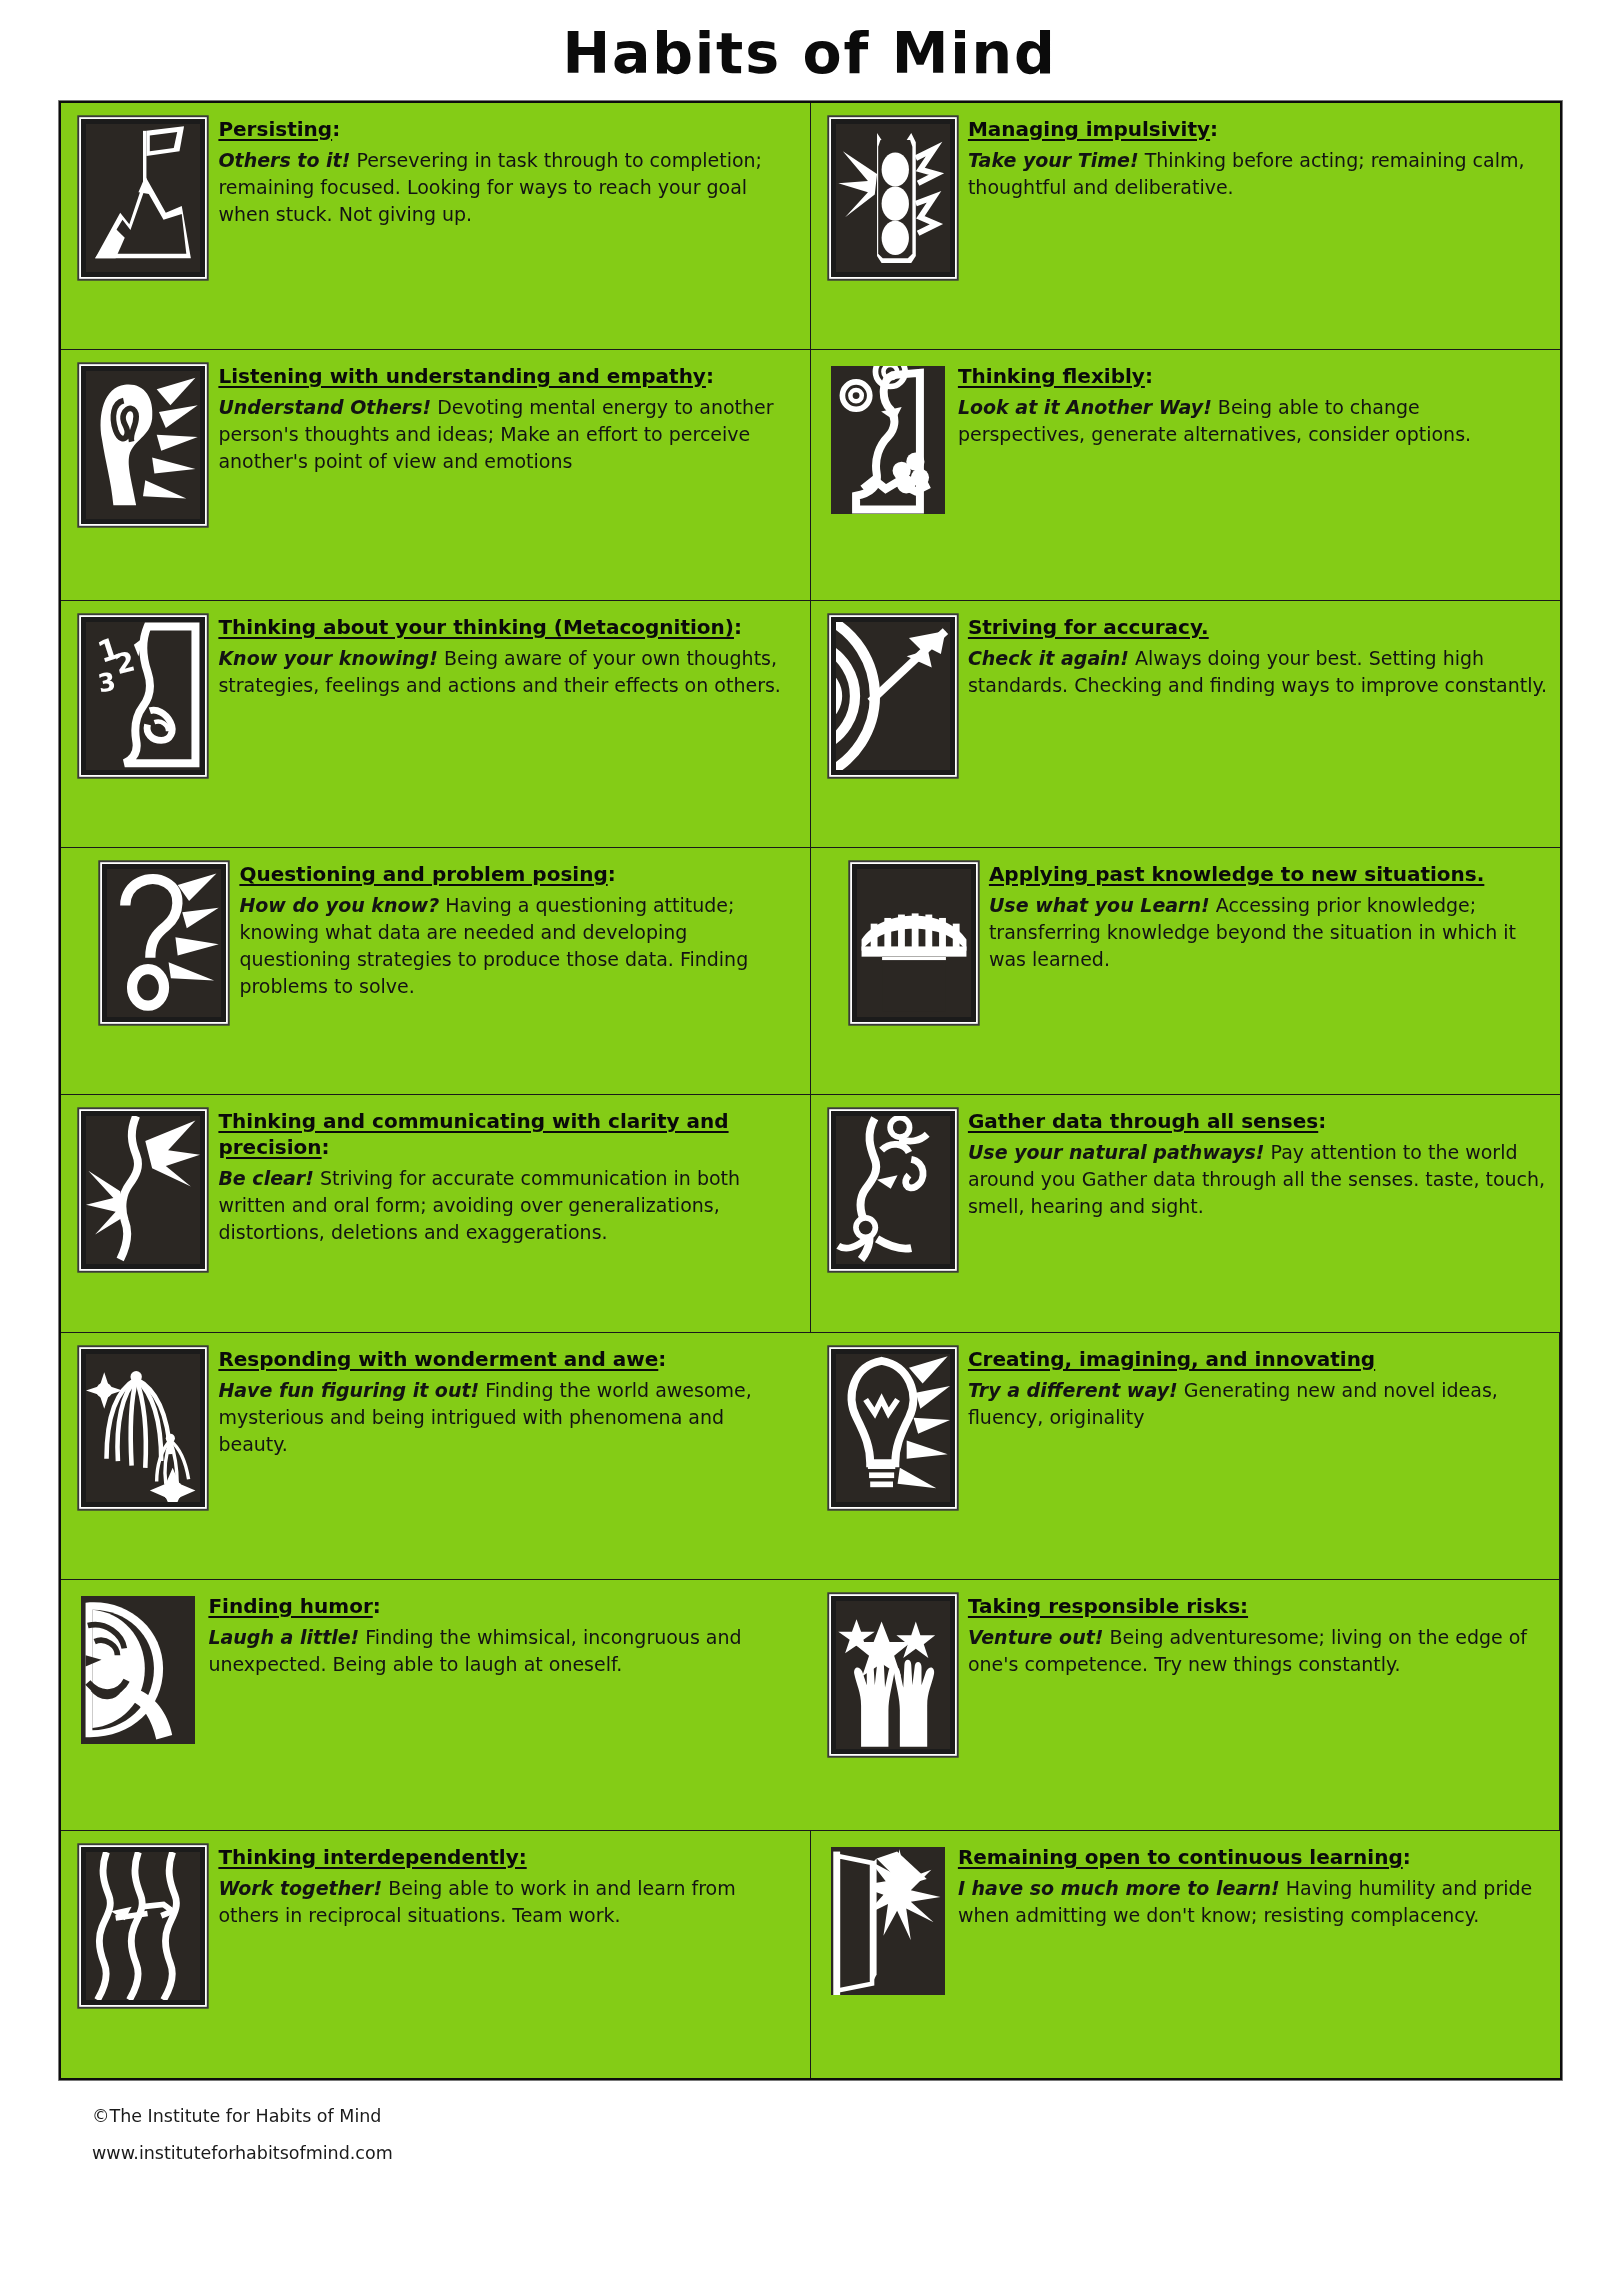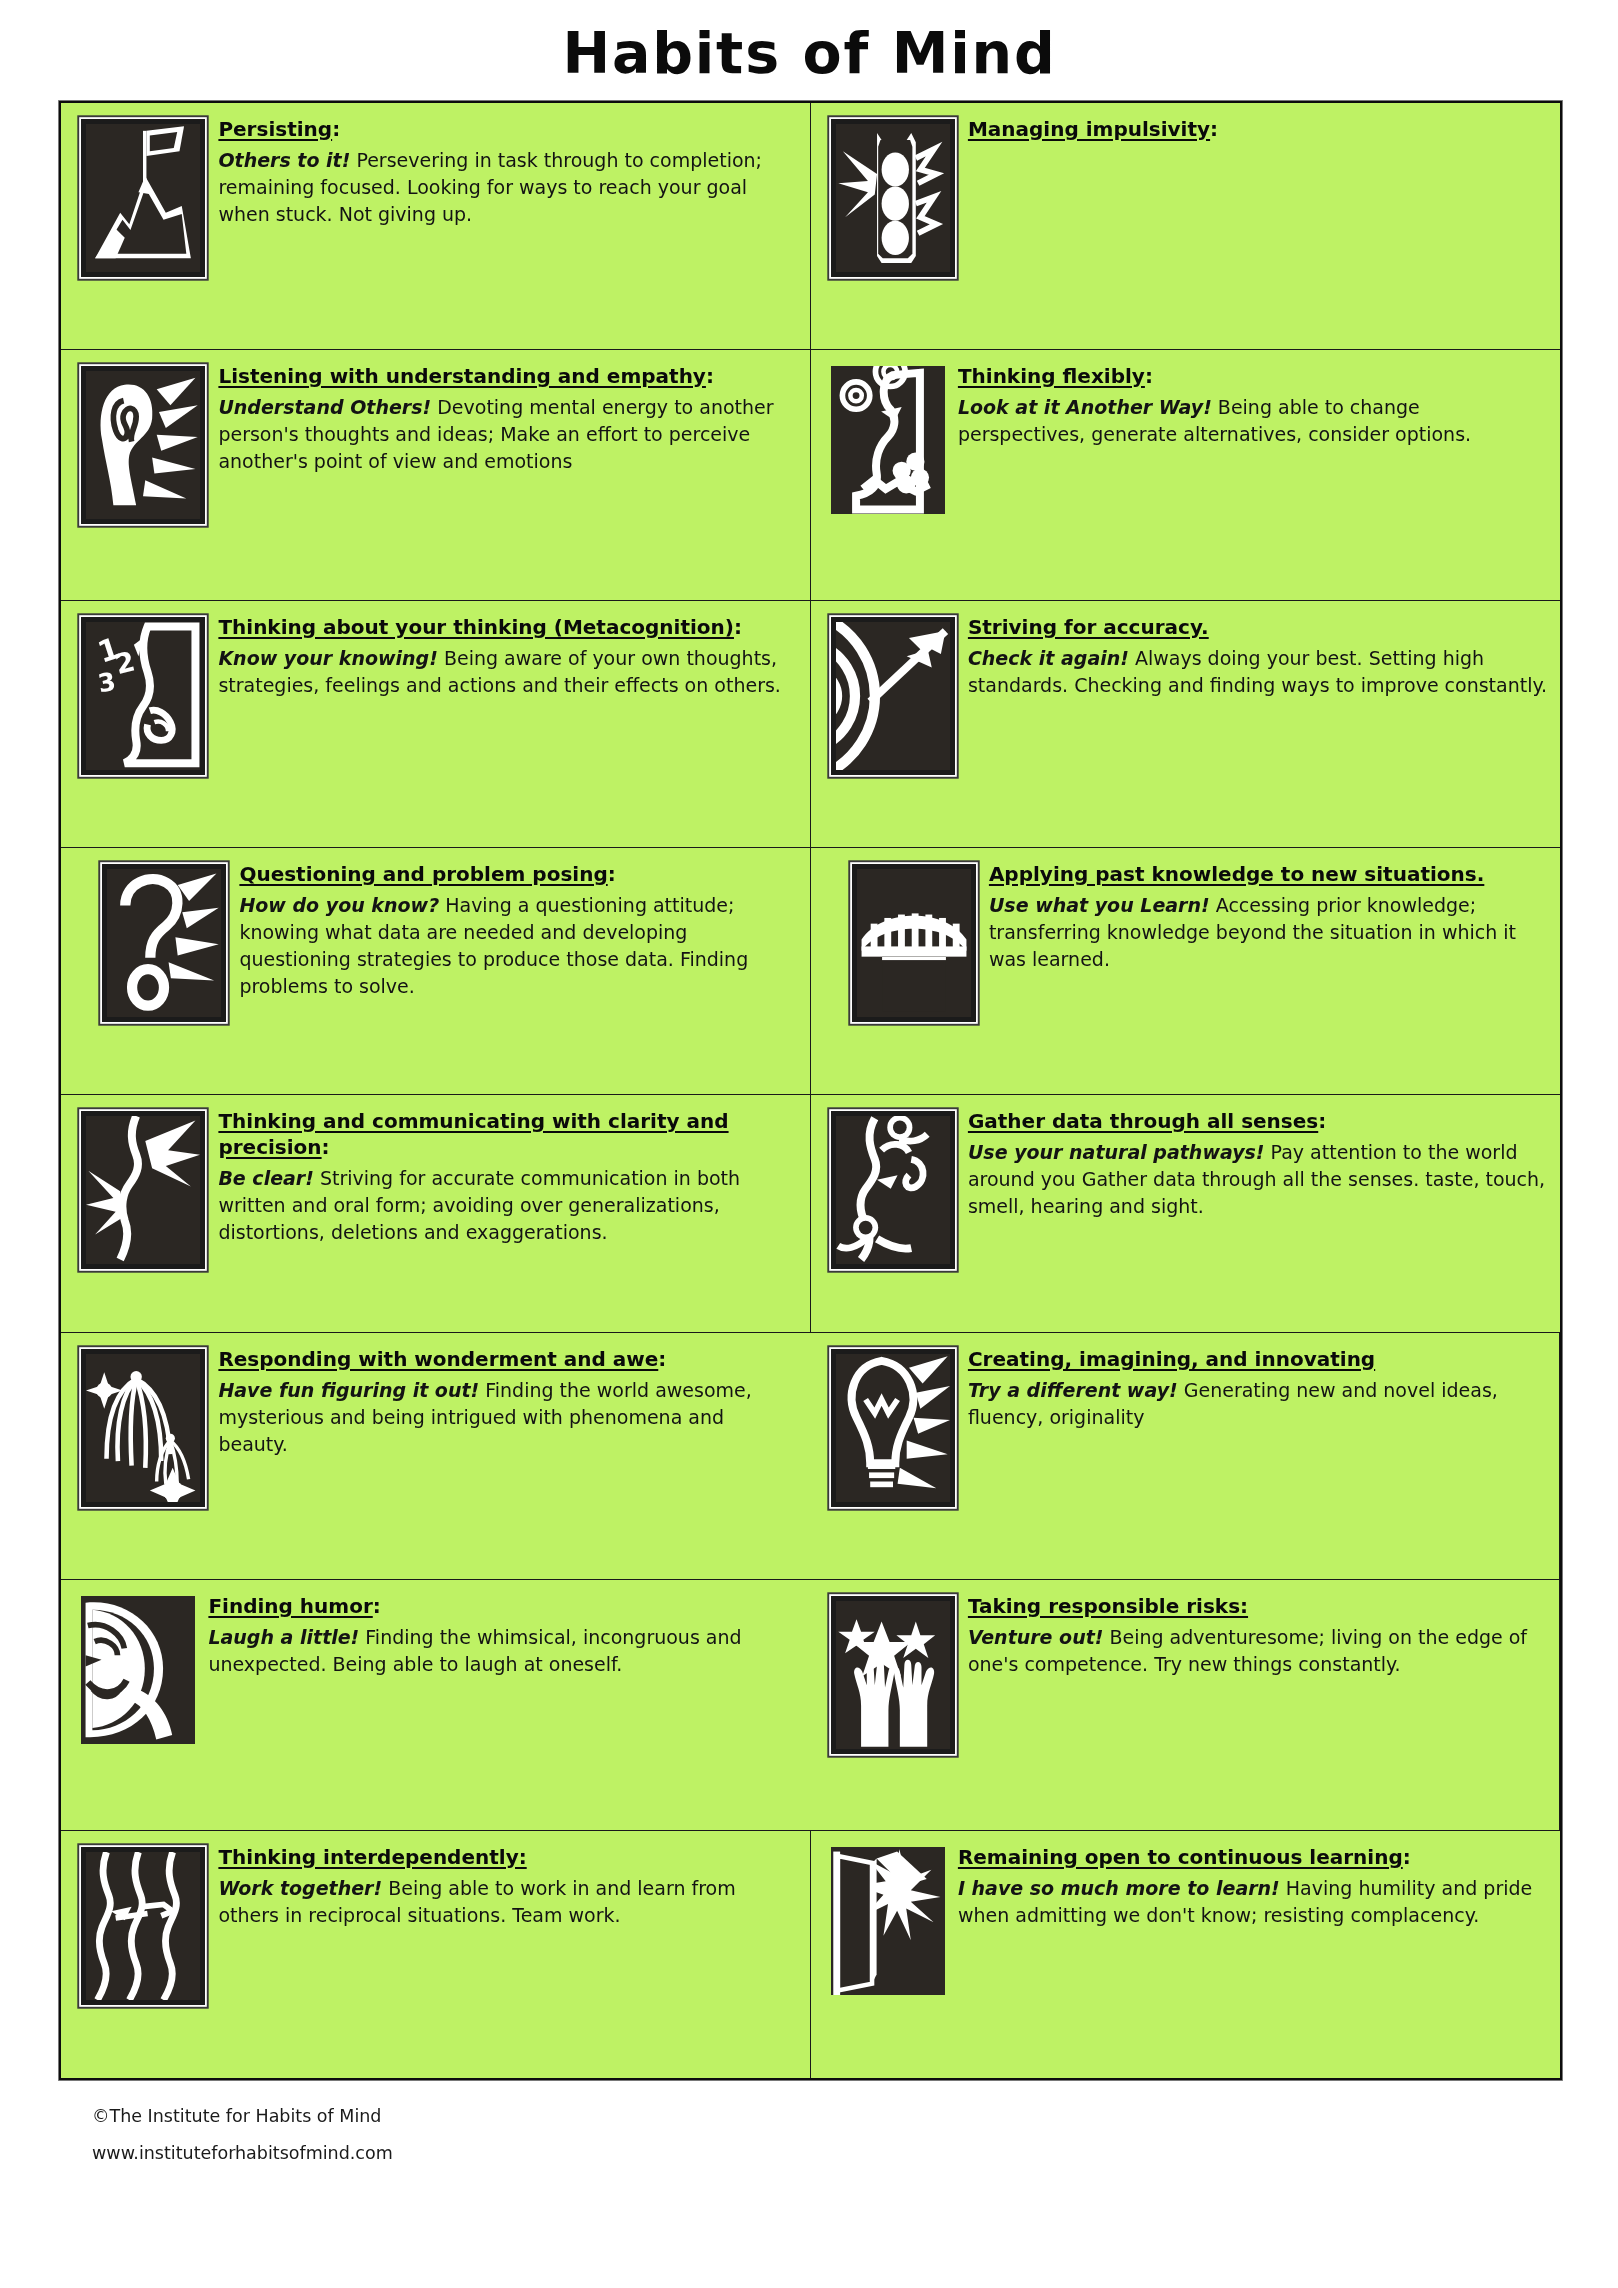--- a/index.html
+++ b/index.html
@@ -22,21 +22,21 @@
     padding-top:20px;
     padding-bottom:14.8px;
     color:#0b0b0b;
   }
 
   
   .table-wrap{
     margin:0 57px 0 59px;
     border:2.8px solid #0d0d0d;
     box-shadow:0 0 0 0.9px #6a6a6a;
-    background:#bef264;
+    background:#84cc16;
   }
   .grid{
     display:grid;
     grid-template-columns:1fr 1fr;
   }
   .cell{
     border-right:0.9px solid #1a1a1a;
     border-bottom:0.9px solid #1a1a1a;
     box-sizing:border-box;
     padding:11px 11px 11px 13px;
@@ -159,20 +159,21 @@
       <ellipse cx="52" cy="40" rx="12" ry="15" fill="#fff"></ellipse>
       <ellipse cx="52" cy="70" rx="12" ry="15" fill="#fff"></ellipse>
       <ellipse cx="52" cy="100" rx="12" ry="15" fill="#fff"></ellipse>
       <path d="M36 44 L6 24 L28 50 L2 52 L28 60 L8 82 L34 62 Z" fill="#fff"></path>
       <path d="M70 30 L86 22 L74 40 L88 44 L72 52" fill="none" stroke="#fff" stroke-width="5"></path>
       <path d="M70 70 L86 64 L74 82 L88 88 L72 96" fill="none" stroke="#fff" stroke-width="5"></path>
     </svg>
           </div>
           <div class="textblock">
             <div><span class="hdr">Managing impulsivity</span><span class="hdr-tail">:</span></div>
+            <div class="body"><span class="lead">Take your Time!</span><span> Thinking before acting; remaining calm, thoughtful and deliberative.</span></div>
           </div>
         </div>
         <div class="cell r2">
           <div class="iconbox">
             <svg viewBox="0 0 100 130" preserveAspectRatio="none">
       <rect width="100" height="130" fill="#2b2723"></rect>
       <path d="M34 12 C16 14 10 38 14 60 C17 80 22 96 24 118 L44 118 C40 96 36 84 38 74
                C42 60 56 58 58 42 C60 22 50 10 34 12 Z" fill="#fff"></path>
       <path d="M33 26 C24 28 22 40 26 52 C29 60 34 62 36 56 C38 48 30 46 33 38
                C36 30 44 32 44 40 C44 50 38 54 40 62" fill="none" stroke="#2b2723" stroke-width="5"></path>

